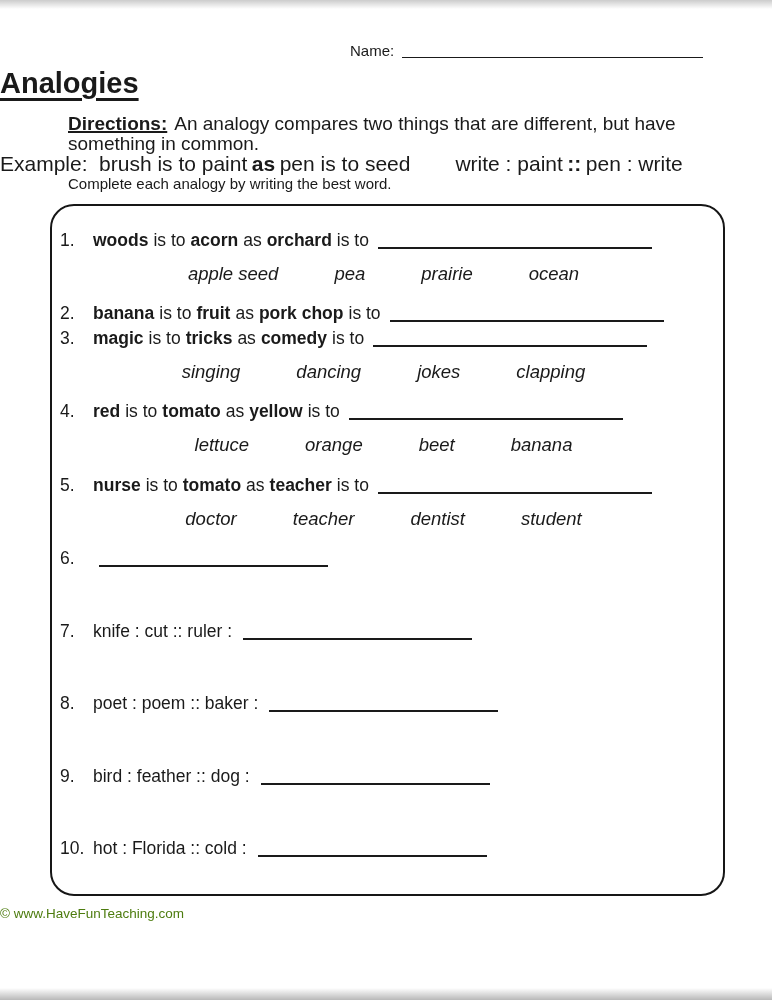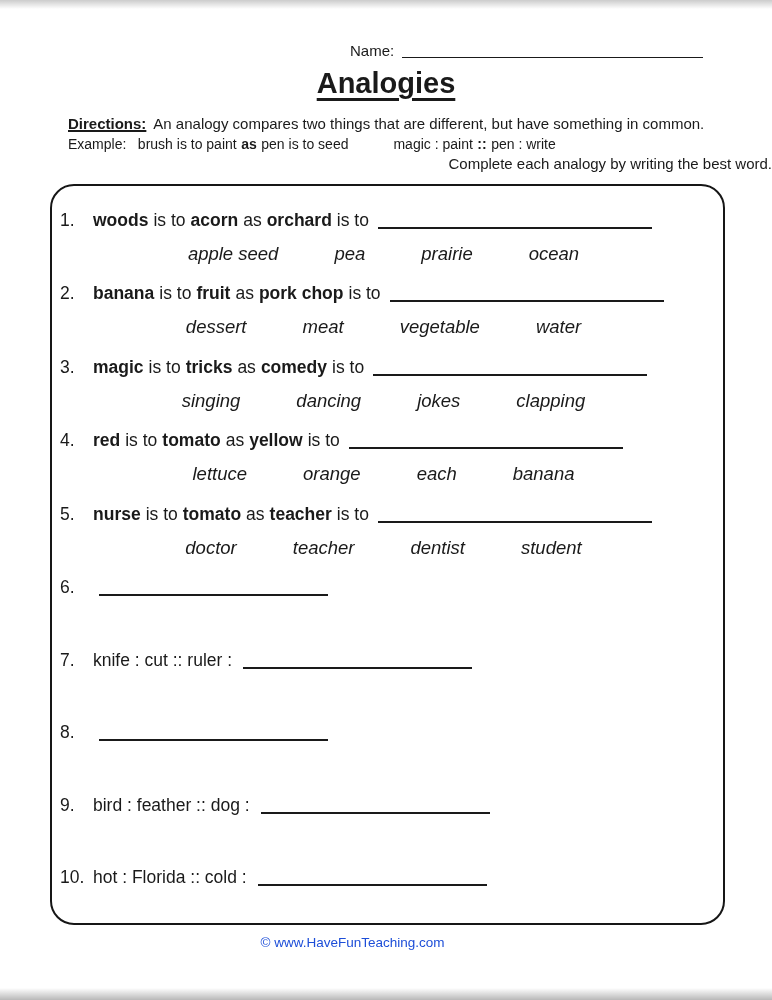--- a/index.html
+++ b/index.html
@@ -27,49 +27,48 @@
     display: flex; align-items: baseline;
     font-size: 15px;
   }
   .name-blank {
     flex: 1; margin-left: 8px; height: 1em;
     border-bottom: 1.6px solid #1a1a1a;
     transform: translateY(2px);
   }
 
   .page-title {
-    text-align: center;
+    text-align: left;
     font-size: 29px; font-weight: bold;
     margin-top: 8px;
     text-decoration: underline;
     text-decoration-thickness: 2.5px;
     text-underline-offset: 5px;
   }
 
   .directions {
     margin: 14px 56px 0 68px;
-    font-size: 15px; line-height: 20px;
+    font-size: 19px; line-height: 20px;
   }
   .directions-label {
     font-weight: bold;
     text-decoration: underline;
     text-decoration-thickness: 1.5px;
     margin-right: 7px;
   }
   .example-row {
-    margin-left: 68px;
-    font-size: 14px; line-height: 20px;
+    font-size: 21px; line-height: 20px;
     display: flex; align-items: baseline; gap: 4.5px; text-align: right;
   }
   .example-label { margin-right: 7px; }
   .example-gap { width: 36px; }
   .b { font-weight: bold; }
   .instruction-line {
     margin-left: 68px;
-    font-size: 15px; line-height: 20px; text-align: right;
+    font-size: 15px; line-height: 20px;
   }
 
   .worksheet-box {
     margin: 10px 47px 0 50px;
     border: 2.5px solid #161616;
     border-radius: 24px;
     padding: 20px 16px 34px 8px;
   }
 
   .q-line {
@@ -91,44 +90,44 @@
     font-style: italic;
     font-size: 18.5px; line-height: 24px;
     margin: 11px 0 14px 0;
   }
 
   .qb { line-height: 24px; }
   .qb + .qb { margin-top: 47px; }
 
   .footer-row {
     margin: 10px 67px 0 0;
-    text-align: center;
+    text-align: left;
     font-size: 13.5px;
-    color: #1d4ed8;
+    color: #4d7c0f;
   }
 </style>
 </head>
 <body>
 
 <div class="name-row">
   <span>Name:</span>
   <span class="name-blank"></span>
 </div>
 
 <div class="page-title">Analogies</div>
 
 <p class="directions"><span class="directions-label">Directions:</span><span>An analogy compares two things that are different, but have something in common.</span></p>
 
 <div class="example-row">
   <span class="example-label">Example:</span>
   <span>brush is to paint</span>
   <span class="b">as</span>
   <span>pen is to seed</span>
   <span class="example-gap"></span>
-  <span>magic : paint</span>
+  <span>write : paint</span>
   <span class="b">::</span>
   <span>pen : write</span>
 </div>
 
 <div class="instruction-line">Complete each analogy by writing the best word.</div>
 
 <div class="worksheet-box">
 
   <div class="qa-block">
     <div class="q-line">
@@ -153,26 +152,20 @@
     <div class="q-line">
       <span class="q-num">2.</span>
       <span class="b">banana</span>
       <span>is to</span>
       <span class="b">fruit</span>
       <span>as</span>
       <span class="b">pork chop</span>
       <span>is to</span>
       <span class="blank blank-a"></span>
     </div>
-    <div class="opts">
-      <span class="opt">dessert</span>
-      <span class="opt">meat</span>
-      <span class="opt">vegetable</span>
-      <span class="opt">water</span>
-    </div>
   </div>
 
   <div class="qa-block">
     <div class="q-line">
       <span class="q-num">3.</span>
       <span class="b">magic</span>
       <span>is to</span>
       <span class="b">tricks</span>
       <span>as</span>
       <span class="b">comedy</span>
@@ -194,21 +187,21 @@
       <span>is to</span>
       <span class="b">tomato</span>
       <span>as</span>
       <span class="b">yellow</span>
       <span>is to</span>
       <span class="blank blank-a"></span>
     </div>
     <div class="opts">
       <span class="opt">lettuce</span>
       <span class="opt">orange</span>
-      <span class="opt">each</span>
+      <span class="opt">beet</span>
       <span class="opt">banana</span>
     </div>
   </div>
 
   <div class="qa-block">
     <div class="q-line">
       <span class="q-num">5.</span>
       <span class="b">nurse</span>
       <span>is to</span>
       <span class="b">tomato</span>
@@ -231,20 +224,21 @@
   </div>
 
   <div class="q-line qb">
     <span class="q-num">7.</span>
     <span>knife : cut :: ruler :</span>
     <span class="blank blank-b"></span>
   </div>
 
   <div class="q-line qb">
     <span class="q-num">8.</span>
+    <span>poet : poem :: baker :</span>
     <span class="blank blank-b"></span>
   </div>
 
   <div class="q-line qb">
     <span class="q-num">9.</span>
     <span>bird : feather :: dog :</span>
     <span class="blank blank-b"></span>
   </div>
 
   <div class="q-line qb">

